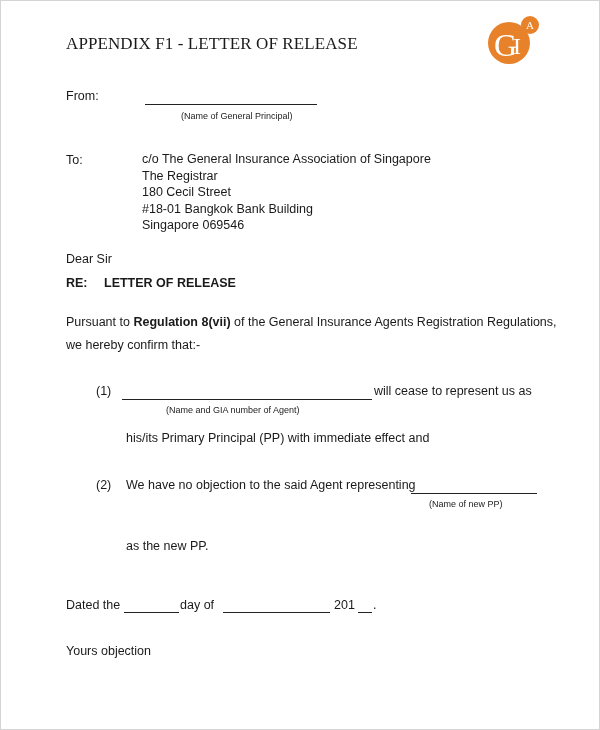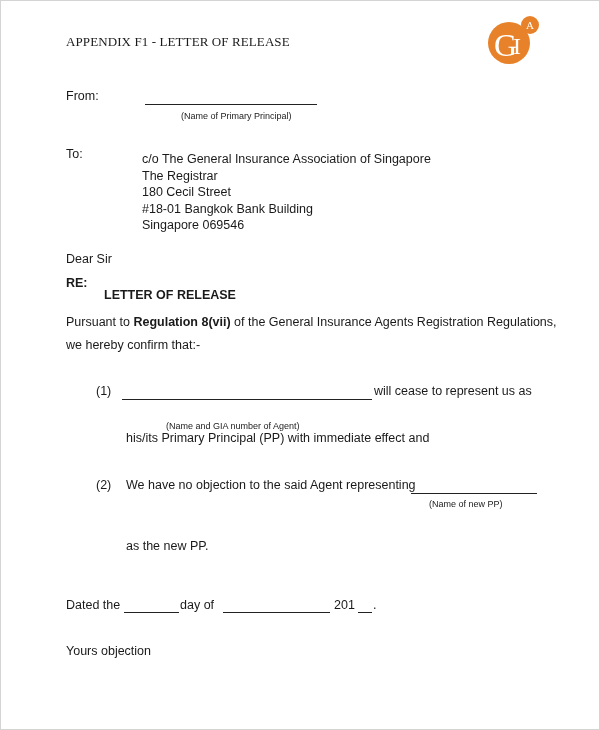--- a/index.html
+++ b/index.html
@@ -5,21 +5,21 @@
     html, body { margin: 0; padding: 0; background: #ffffff; }
     body { width: 600px; height: 730px; position: relative; overflow: hidden; }
     .page {
       position: absolute; left: 0; top: 0; width: 598px; height: 728px;
       border: 1px solid #d4d4d4; background: #fff;
       font-family: "Liberation Sans", "DejaVu Sans", sans-serif;
       color: #1a1a1a; font-size: 12.5px;
     }
     .abs { position: absolute; white-space: nowrap; }
     .serif { font-family: "Liberation Serif", "DejaVu Serif", serif; }
-    .title { left: 65px; top: 33px; font-size: 13px; letter-spacing: 0.1px; }
+    .title { left: 65px; top: 33px; font-size: 17px; letter-spacing: 0.1px; }
     .logo { position: absolute; left: 484px; top: 10px; width: 60px; height: 55px; }
     .line { position: absolute; border-bottom: 1px solid #222; height: 0; }
     .caption { font-size: 9px; color: #222; }
     .bold { font-weight: bold; }
     .addr div { line-height: 16.5px; }
   </style>
 </head>
 <body>
 
 <div class="page">
@@ -29,45 +29,45 @@
   <svg class="logo" viewBox="0 0 60 55">
     <circle cx="24" cy="32" r="21" fill="#E8822A"></circle>
     <circle cx="45" cy="14" r="9" fill="#E8822A"></circle>
     <text x="9" y="45" font-family="Liberation Serif, serif" font-size="32" fill="#ffffff">G</text>
     <text x="28" y="43" font-family="Liberation Serif, serif" font-size="24" fill="#ffffff">I</text>
     <text x="41" y="18" font-family="Liberation Serif, serif" font-size="11" fill="#ffffff">A</text>
   </svg>
 
   <div class="abs" style="left:65px; top:88px;">From:</div>
   <div class="line" style="left:144px; top:103px; width:172px;"></div>
-  <div class="abs caption" style="left:180px; top:110px;">(Name of Primary Principal)</div>
+  <div class="abs caption" style="left:180px; top:110px;">(Name of General Principal)</div>
 
-  <div class="abs" style="left:65px; top:146px;text-align:right;">To:</div>
+  <div class="abs" style="left:65px; top:152px;text-align:right;">To:</div>
   <div class="abs addr" style="left:141px; top:150px;">
     <div>c/o The General Insurance Association of Singapore</div>
     <div>The Registrar</div>
     <div>180 Cecil Street</div>
     <div>#18-01 Bangkok Bank Building</div>
     <div>Singapore 069546</div>
   </div>
 
   <div class="abs" style="left:65px; top:251px;">Dear Sir</div>
 
   <div class="abs bold" style="left:65px; top:275px;">RE:</div>
-  <div class="abs bold" style="left:103px; top:287px;">LETTER OF RELEASE</div>
+  <div class="abs bold" style="left:103px; top:275px;">LETTER OF RELEASE</div>
 
   <div class="abs" style="left:65px; top:314px;">
     <span>Pursuant to </span><span class="bold">Regulation 8(vii)</span><span> of the General Insurance Agents Registration Regulations,</span>
   </div>
   <div class="abs" style="left:65px; top:337px;">we hereby confirm that:-</div>
 
   <div class="abs" style="left:95px; top:383px;">(1)</div>
   <div class="line" style="left:121px; top:398px; width:250px;"></div>
   <div class="abs" style="left:373px; top:383px;">will cease to represent us as</div>
-  <div class="abs caption" style="left:165px; top:404px;margin-top:16px;">(Name and GIA number of Agent)</div>
+  <div class="abs caption" style="left:165px; top:404px;">(Name and GIA number of Agent)</div>
   <div class="abs" style="left:125px; top:430px;">his/its Primary Principal (PP) with immediate effect and</div>
 
   <div class="abs" style="left:95px; top:477px;">(2)</div>
   <div class="abs" style="left:125px; top:477px;">We have no objection to the said Agent representing</div>
   <div class="line" style="left:410px; top:492px; width:126px;"></div>
   <div class="abs caption" style="left:428px; top:498px;">(Name of new PP)</div>
   <div class="abs" style="left:125px; top:538px;">as the new PP.</div>
 
   <div class="abs" style="left:65px; top:597px;">Dated the</div>
   <div class="line" style="left:123px; top:611px; width:55px;"></div>

